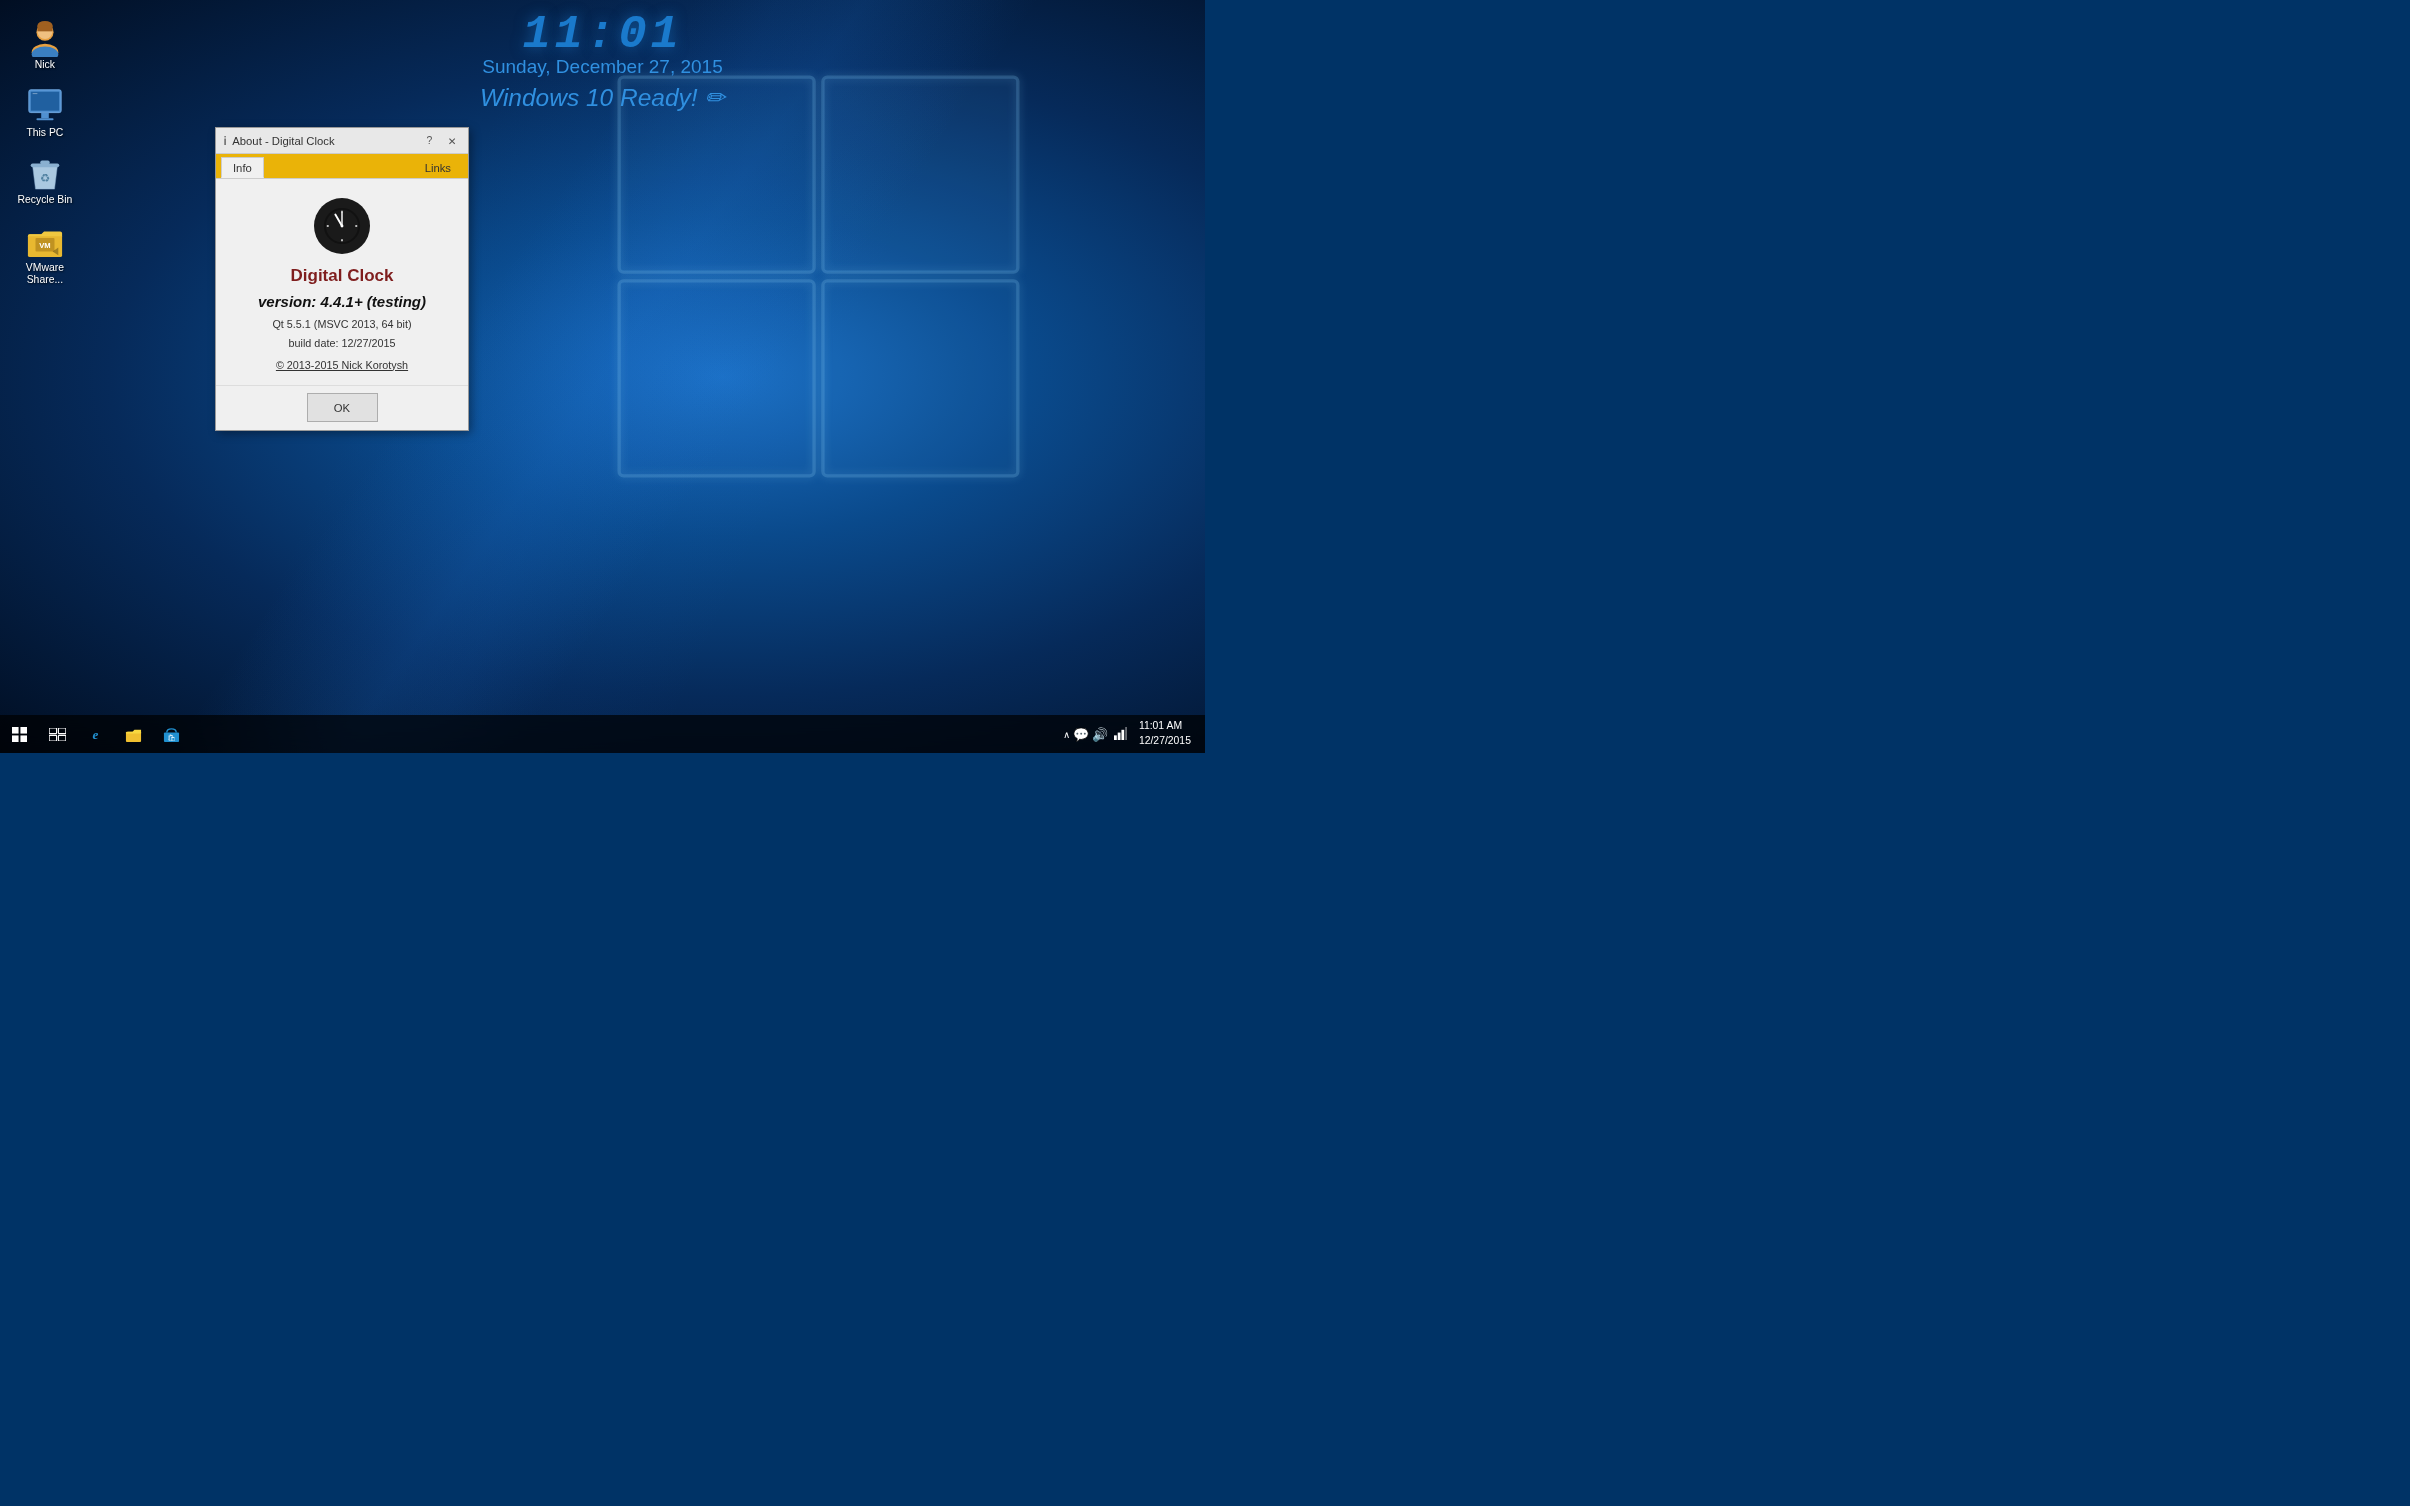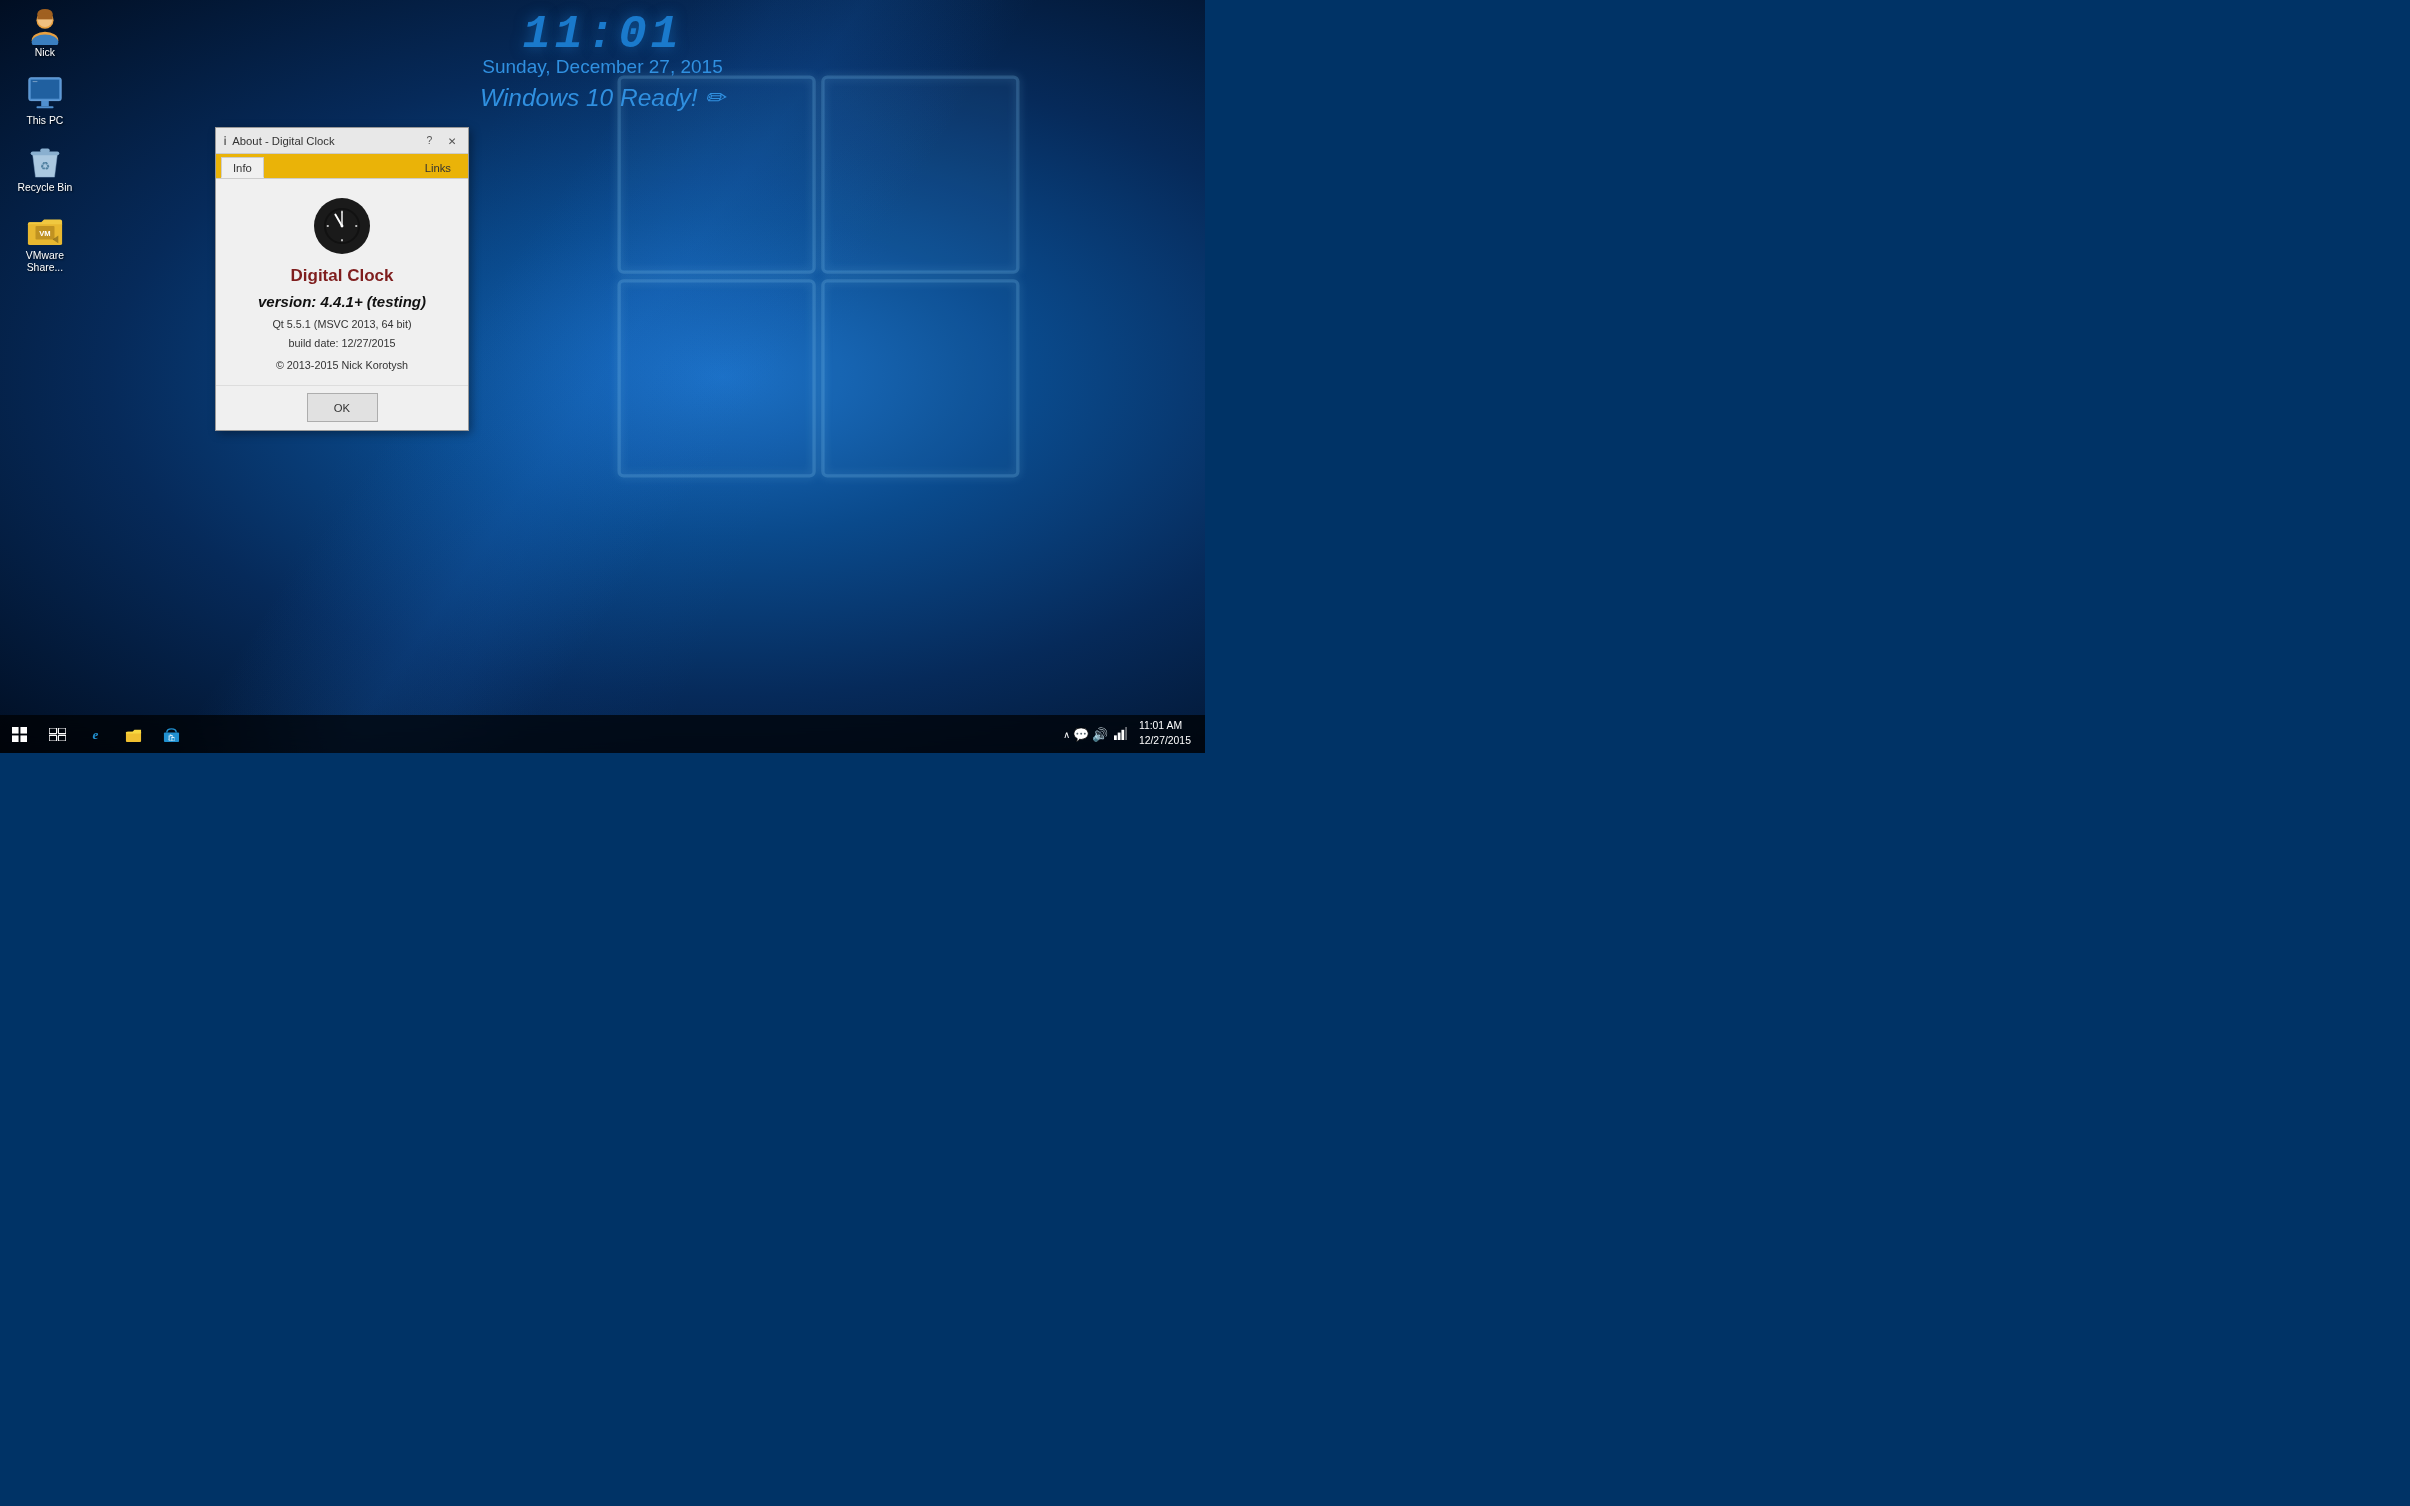--- a/index.html
+++ b/index.html
@@ -56,21 +56,21 @@
     .desktop-subtitle {
       font-size: 24.5px;
       color: #3090e0;
       margin-top: 4.7px;
       font-style: italic;
     }
 
     
     .desktop-icons {
       position: absolute;
-      top: 2px;
+      top: 14px;
       left: 9.4px;
       display: flex;
       flex-direction: column;
       gap: 4.7px;
     }
 
     .desktop-icon {
       display: flex;
       flex-direction: column;
       align-items: center;
@@ -281,20 +281,21 @@
       font-size: 10.8px;
       color: #333;
       text-align: left;
     }
 
     .dialog-copyright {
       font-size: 10.8px;
       color: #333;
       text-align: center;
       margin-top: 1.9px;
+      text-decoration: underline;
     }
 
     .dialog-footer {
       padding: 7.5px;
       display: flex;
       justify-content: center;
       background: #f0f0f0;
       border-top: 0.9px solid #ddd;
     }
 

